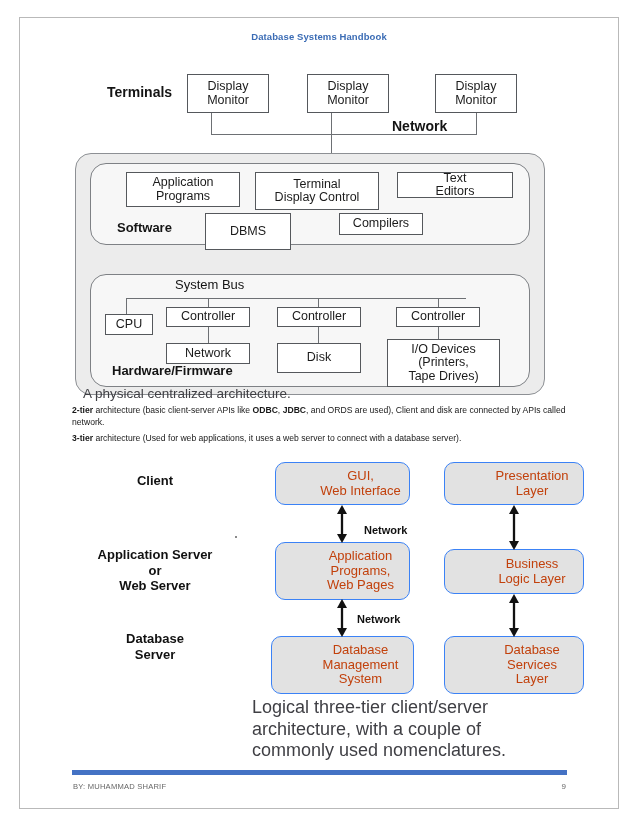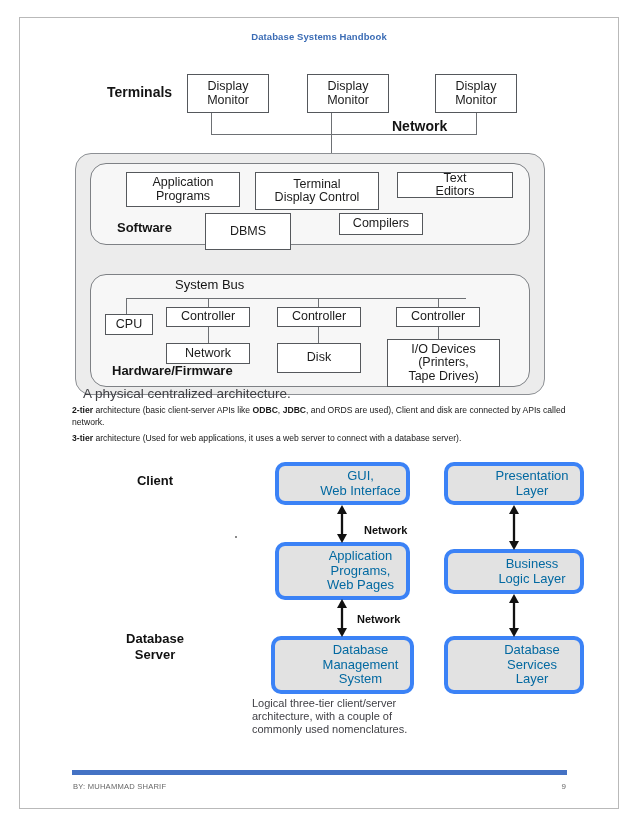--- a/index.html
+++ b/index.html
@@ -41,29 +41,29 @@
     justify-content: center;
     text-align: center;
     color: #1b1b1b;
     font-size: 12.5px;
     line-height: 1.08;
     white-space: pre-line;
     font-family: "Liberation Sans", sans-serif;
   }
   .rbox {
     position: absolute;
-    border: 4px solid #3b82f6;
+    border: 1px solid #3b82f6;
     background: #e2e2e2;
     border-radius: 10px;
     box-sizing: border-box;
     display: flex;
     align-items: center;
     justify-content: center;
     text-align: center;
-    color: #0369a1;
+    color: #c2410c;
     font-size: 13px;
     line-height: 1.12;
     white-space: pre-line;
     padding-left: 36px;
   }
   .shell {
     position: absolute;
     box-sizing: border-box;
     border: 1px solid #8d9094;
     border-radius: 16px;
@@ -218,20 +218,23 @@
     <b>2-tier</b><span> architecture (basic client-server APIs like </span><b>ODBC</b><span>, </span><b>JDBC</b><span>, and ORDS are used), Client and disk are connected by</span> <span>APIs called network.</span>
   </div>
 
   <div class="para" style="left:52px; top:414px; width:510px;">
     <b>3-tier</b><span> architecture (Used for web applications, it uses a web server to connect with a database server).</span>
   </div>
 
   <div id="arch-bottom">
 
     <div class="tier-label" style="left:60px; top:25px; width:150px;">Client</div>
+    <div class="tier-label" style="left:40px; top:99px; width:190px;">Application Server
+or
+Web Server</div>
     <div class="tier-label" style="left:60px; top:183px; width:150px;">Database
 Server</div>
 
     <div class="dot-speck" style="left:215px; top:88px;"></div>
 
     <div class="rbox" style="left:255px; top:14px; width:135px; height:43px;">GUI,
 Web Interface</div>
     <div class="rbox" style="left:255px; top:94px; width:135px; height:58px;">Application
 Programs,
 Web Pages</div>
@@ -265,21 +268,21 @@
     </svg>
     <svg class="arrow" style="left:487px; top:146px;" width="14" height="43" viewBox="0 0 14 43">
       <line x1="7" y1="5" x2="7" y2="38" stroke="#111" stroke-width="2.3"></line>
       <polygon points="7,0 2,9 12,9" fill="#111"></polygon>
       <polygon points="7,43 2,34 12,34" fill="#111"></polygon>
     </svg>
 
     <div class="net-label" style="left:344px; top:76px;">Network</div>
     <div class="net-label" style="left:337px; top:165px;">Network</div>
 
-    <div class="caption" style="left:232px; top:249px; font-size:11px;">Logical three-tier client/server
+    <div class="caption" style="left:232px; top:249px; font-size:18px;">Logical three-tier client/server
 architecture, with a couple of
 commonly used nomenclatures.</div>
   </div>
 
   <div class="foot-bar"></div>
   <div class="foot-left">BY: MUHAMMAD SHARIF</div>
   <div class="foot-right">9</div>
 
 </div>
 

